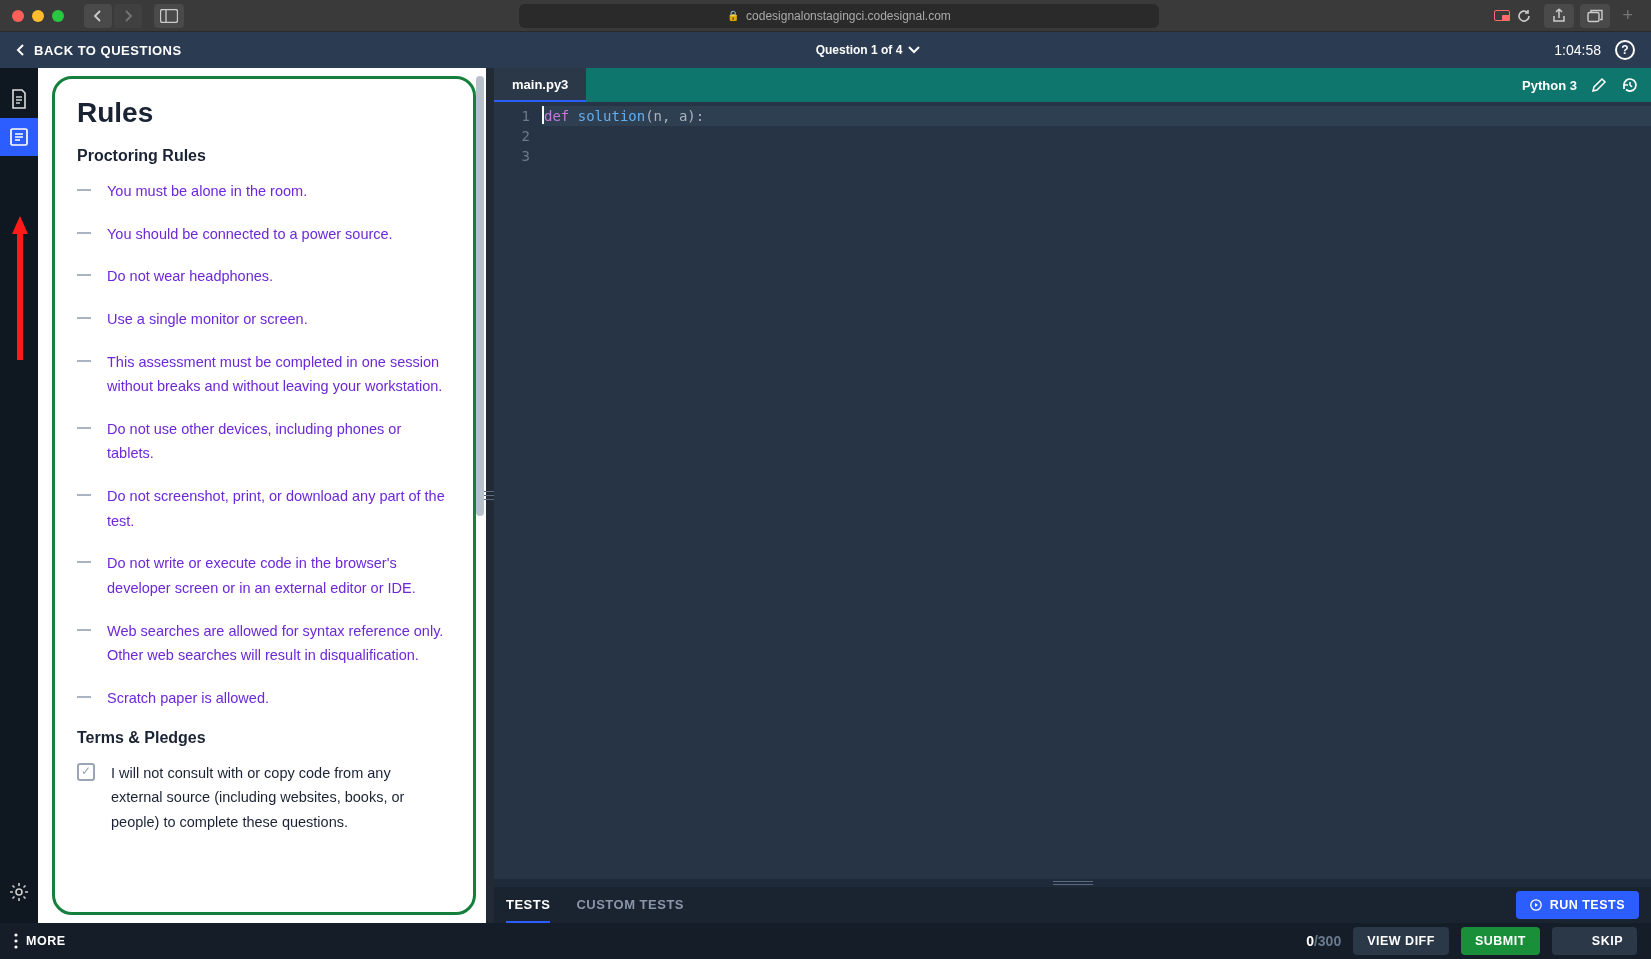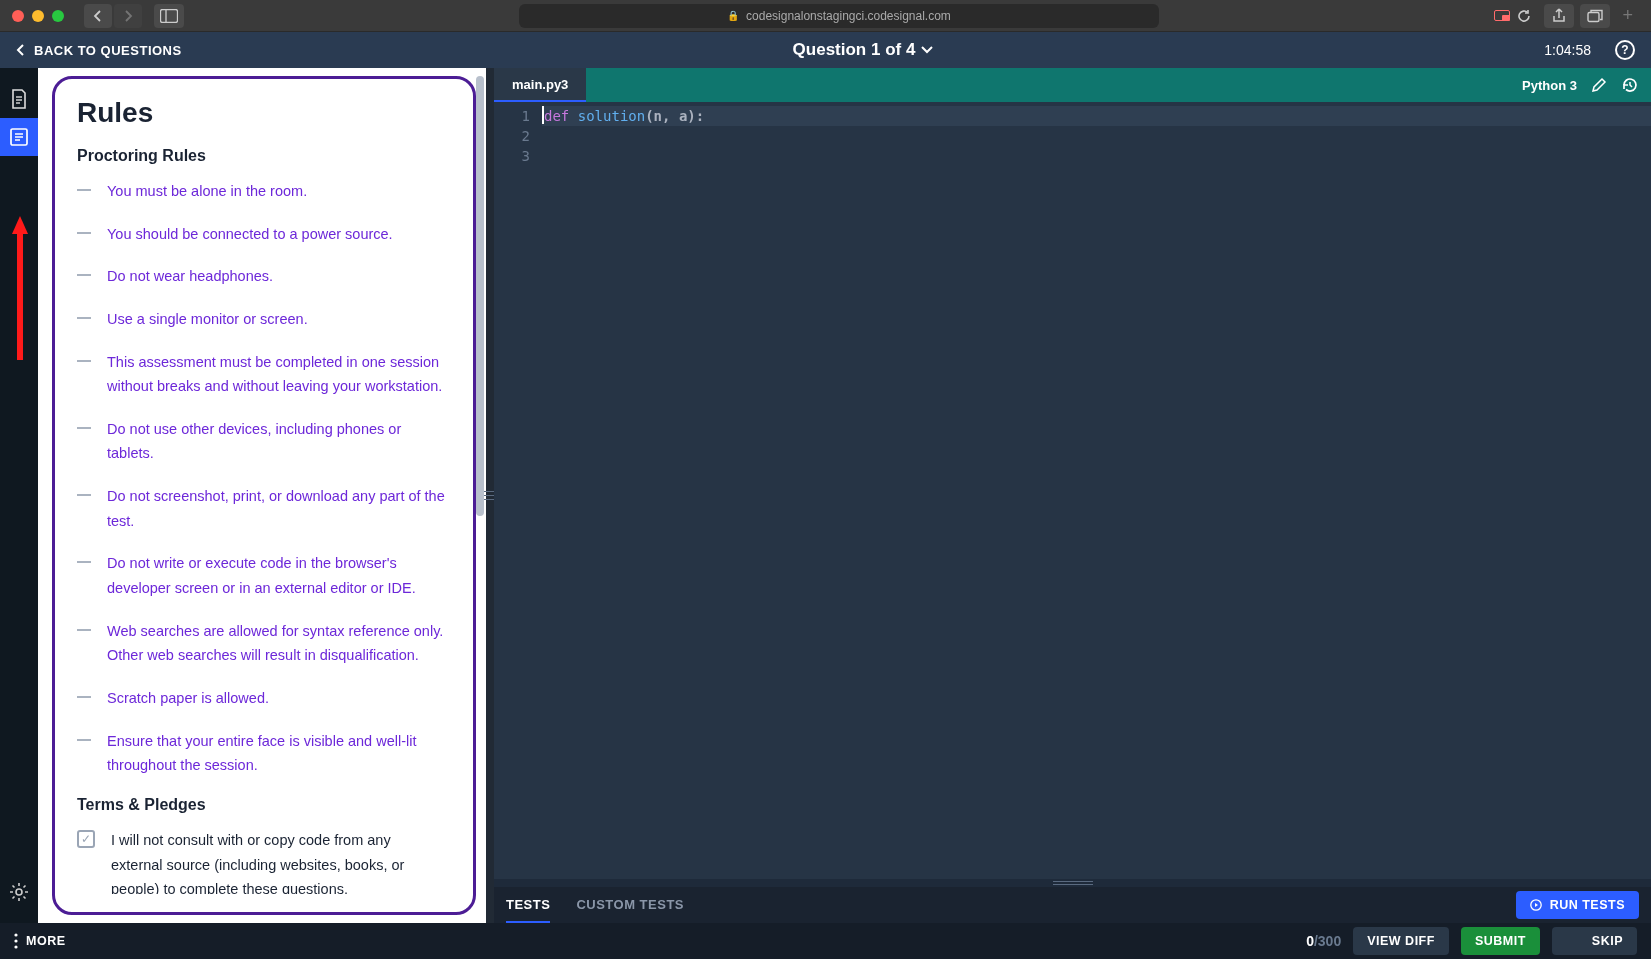--- a/index.html
+++ b/index.html
@@ -19,38 +19,38 @@
 .url-bar { flex: 1; max-width: 640px; margin: 0 auto; background: #2a2a2a; border-radius: 6px; height: 24px; display: flex; align-items: center; justify-content: center; gap: 6px; font-size: 12px; color: #aaa; }
 .url-bar .lock { font-size: 10px; }
 .chrome-right { display: flex; gap: 6px; align-items: center; }
 .chrome-icon-btn { width: 30px; height: 24px; background: #4a4a4a; border-radius: 4px; display: flex; align-items: center; justify-content: center; cursor: pointer; }
 .pip-icon { width: 16px; height: 11px; border: 1.5px solid #ff6b6b; border-radius: 2px; position: relative; }
 .pip-icon::after { content: ''; position: absolute; right: -1px; bottom: -1px; width: 8px; height: 6px; background: #ff6b6b; border-radius: 1px; }
 
 
 .app-header { height: 36px; background: #2a3b52; display: flex; align-items: center; justify-content: space-between; padding: 0 16px; }
 .back-link { display: flex; align-items: center; gap: 8px; color: #fff; font-size: 13px; font-weight: 700; cursor: pointer; letter-spacing: 0.5px; }
-.question-nav { display: flex; align-items: center; gap: 6px; color: #fff; font-size: 17px; font-weight: 600; cursor: pointer; }
-.header-right { display: flex; align-items: center; gap: 24px; color: #fff; font-size: 14px; }
+.question-nav { display: flex; align-items: center; gap: 6px; color: #fff; font-size: 12px; font-weight: 600; cursor: pointer; }
+.header-right { display: flex; align-items: center; gap: 14px; color: #fff; font-size: 14px; }
 .help-icon { width: 20px; height: 20px; border: 2px solid #fff; border-radius: 50%; display: flex; align-items: center; justify-content: center; font-size: 12px; font-weight: bold; cursor: pointer; }
 
 
 .main-area { display: flex; height: calc(100% - 32px - 36px - 36px); }
 
 
 .icon-rail { width: 38px; background: #0f1820; display: flex; flex-direction: column; align-items: center; padding-top: 12px; gap: 0; position: relative; }
 .rail-icon { width: 38px; height: 38px; display: flex; align-items: center; justify-content: center; cursor: pointer; color: #ccc; }
 .rail-icon.active { background: #2c5dff; color: #fff; }
 .rail-bottom { position: absolute; bottom: 12px; }
 .arrow-annotation { position: absolute; top: 148px; left: 10px; pointer-events: none; }
 .arrow-annotation svg { display: block; }
 
 
 .rules-panel-wrap { width: 448px; background: #fff; display: flex; flex-direction: column; overflow: hidden; position: relative; }
-.rules-panel { margin: 8px 10px 8px 14px; border: 3px solid #4c1d95; border-radius: 20px; flex: 1; overflow: hidden; padding: 18px 22px; color: #1a2333; }
+.rules-panel { margin: 8px 10px 8px 14px; border: 3px solid #15803d; border-radius: 20px; flex: 1; overflow: hidden; padding: 18px 22px; color: #1a2333; }
 .rules-scroll { height: 100%; overflow-y: auto; padding-right: 6px; }
 .rules-title { font-size: 28px; font-weight: 600; color: #1a2333; margin-bottom: 18px; }
 .rules-subtitle { font-size: 16px; font-weight: 700; color: #1a2333; margin-bottom: 14px; }
 .rule-item { display: flex; gap: 16px; margin-bottom: 18px; font-size: 14.5px; line-height: 1.7; color: #6d28d9; }
 .rule-marker { width: 14px; height: 2px; background: #aab3c0; margin-top: 10px; flex-shrink: 0; }
 .pledge-item { display: flex; gap: 16px; margin-bottom: 18px; font-size: 14.5px; line-height: 1.7; color: #1a2333; align-items: flex-start; }
 .pledge-check { width: 18px; height: 18px; border: 2px solid #9aa5b5; border-radius: 3px; flex-shrink: 0; margin-top: 2px; display: flex; align-items: center; justify-content: center; color: #9aa5b5; font-size: 12px; }
 .panel-scrollbar { position: absolute; right: 2px; top: 8px; width: 8px; bottom: 8px; }
 .panel-scrollbar-thumb { width: 8px; height: 440px; background: #b8c0cc; border-radius: 4px; }
 
@@ -69,21 +69,21 @@
 .edit-icon, .history-icon { cursor: pointer; display: flex; align-items: center; }
 
 .code-editor { flex: 1; background: #263445; display: flex; font-family: "SF Mono", Monaco, Menlo, Consolas, monospace; font-size: 14px; line-height: 20px; position: relative; }
 .gutter { width: 48px; text-align: right; padding: 4px 12px 4px 4px; color: #6a7a8f; user-select: none; }
 .gutter div { height: 20px; }
 .code-content { flex: 1; padding: 4px 0; position: relative; }
 .code-line { height: 20px; display: flex; white-space: pre; }
 .code-line.active { background: #2f3f52; }
 .tok-kw { color: #c678dd; }
 .tok-fn { color: #61afef; }
-.tok-punc { color: #abb2bf; font-weight: bold; }
+.tok-punc { color: #abb2bf; }
 .cursor-bar { width: 2px; height: 18px; background: #fff; display: inline-block; vertical-align: middle; }
 
 .editor-bottom-handle { height: 8px; display: flex; align-items: center; justify-content: center; }
 .editor-bottom-handle span { width: 40px; height: 4px; border-top: 1px solid #5a6a80; border-bottom: 1px solid #5a6a80; }
 
 .test-tabs { height: 36px; background: #1a2330; display: flex; align-items: center; justify-content: space-between; padding: 0 12px; }
 .test-tab-group { display: flex; gap: 26px; height: 100%; align-items: center; }
 .test-tab { font-size: 13px; font-weight: 700; letter-spacing: 0.5px; color: #8a96a8; cursor: pointer; height: 100%; display: flex; align-items: center; border-bottom: 2px solid transparent; text-align: center; }
 .test-tab.active { color: #fff; border-bottom-color: #2c5dff; }
 .run-tests-btn { background: #2c5dff; color: #fff; border: none; padding: 7px 14px; font-size: 12.5px; font-weight: 700; letter-spacing: 0.5px; border-radius: 4px; cursor: pointer; display: flex; align-items: center; gap: 8px; }
@@ -250,24 +250,20 @@
             <div class="rule-marker"></div>
             <div>Do not write or execute code in the browser's developer screen or in an external editor or IDE.</div>
           </div>
         <div class="rule-item">
             <div class="rule-marker"></div>
             <div>Web searches are allowed for syntax reference only. Other web searches will result in disqualification.</div>
           </div>
         <div class="rule-item">
             <div class="rule-marker"></div>
             <div>Scratch paper is allowed.</div>
-          </div>
-        <div class="rule-item">
-            <div class="rule-marker"></div>
-            <div>Ensure that your entire face is visible and well-lit throughout the session.</div>
           </div>
         <h2 class="rules-subtitle">Terms &amp; Pledges</h2>
         <div class="pledge-item">
           <div class="pledge-check">✓</div>
           <div>I will not consult with or copy code from any external source (including websites, books, or people) to complete these questions.</div>
         </div>
       </div>
     </div>
     <div class="panel-scrollbar">
         <div class="panel-scrollbar-thumb"></div>

